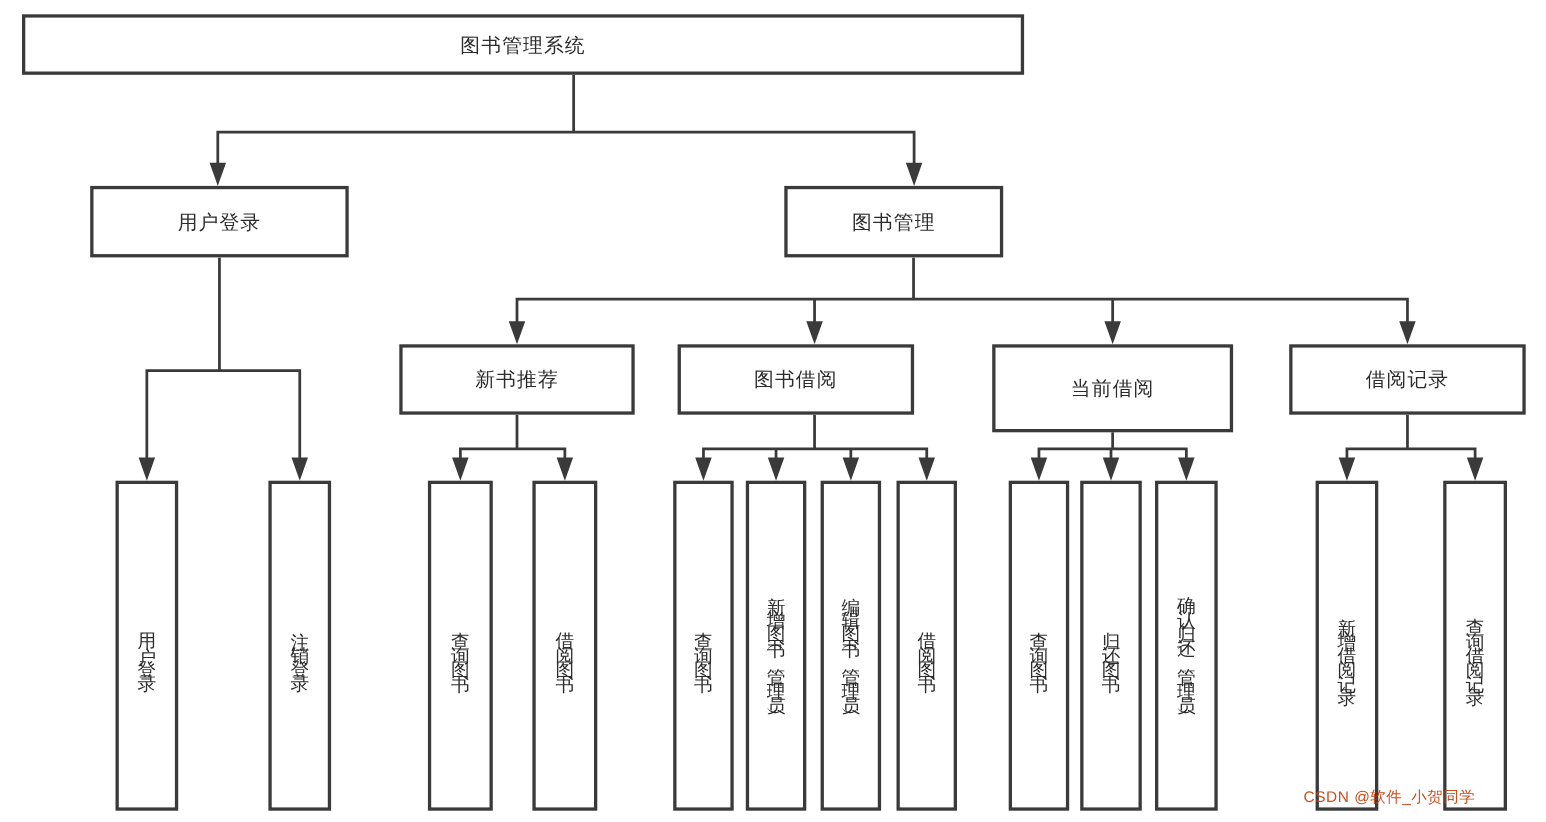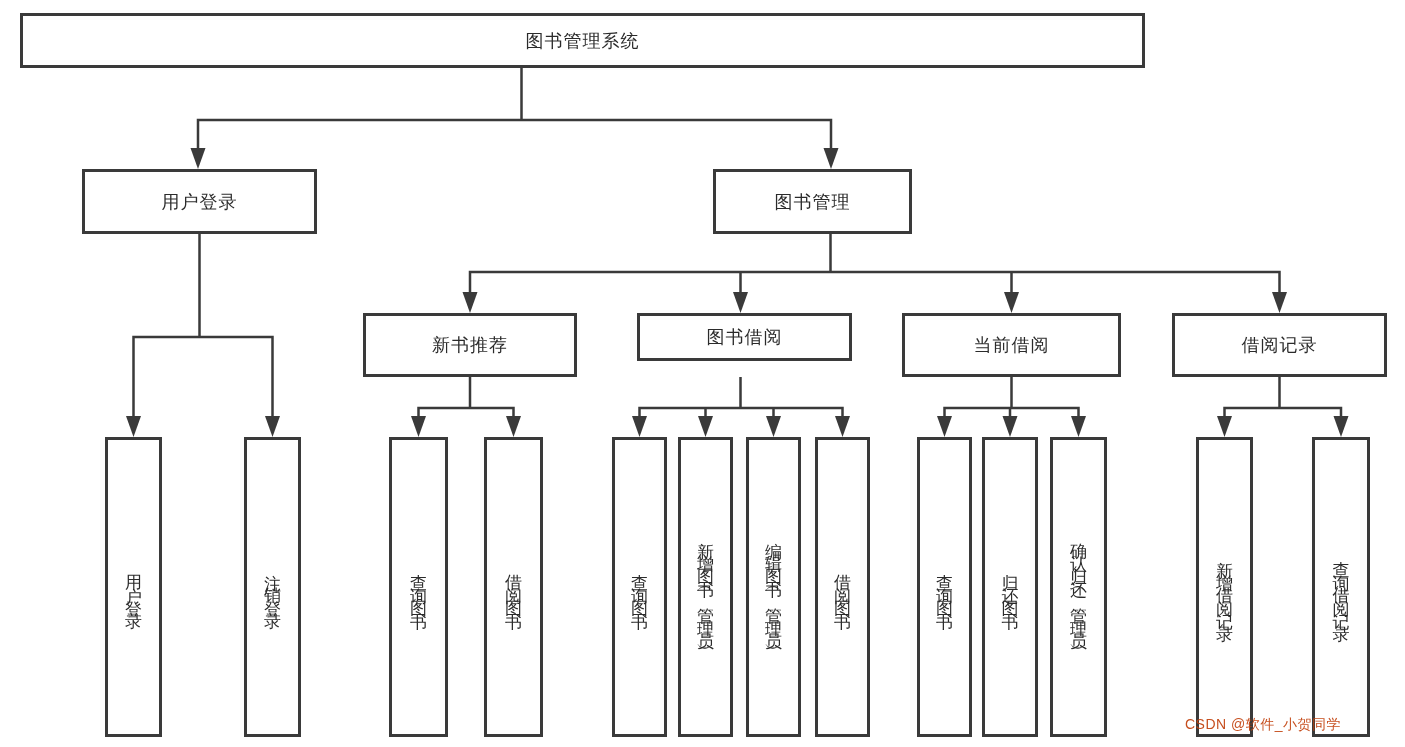--- a/index.html
+++ b/index.html
@@ -97,38 +97,38 @@
       <polygon points="766,416 781,416 773.5,437"></polygon>
       <polygon points="835,416 850,416 842.5,437"></polygon>
       <polygon points="937,416 952,416 944.5,437"></polygon>
       <polygon points="1002.5,416 1017.5,416 1010,437"></polygon>
       <polygon points="1071,416 1086,416 1078.5,437"></polygon>
       <polygon points="1217,416 1232,416 1224.5,437"></polygon>
       <polygon points="1333.5,416 1348.5,416 1341,437"></polygon>
     </g>
   </svg>
 
-  <div class="hnode" style="left:20px; top:13px; width:1125px; height:55px;">
+  <div class="hnode" style="left:20px; top:13px; width:911px; height:55px;">
     <span>图书管理系统</span>
   </div>
 
   <div class="hnode" style="left:82px; top:169px; width:235px; height:65px;">
     <span>用户登录</span>
   </div>
   <div class="hnode" style="left:713px; top:169px; width:199px; height:65px;">
     <span>图书管理</span>
   </div>
 
   <div class="hnode" style="left:363px; top:313px; width:214px; height:64px;">
     <span>新书推荐</span>
   </div>
-  <div class="hnode" style="left:637px; top:313px; width:215px; height:48px;">
+  <div class="hnode" style="left:616px; top:313px; width:215px; height:64px;">
     <span>图书借阅</span>
   </div>
-  <div class="hnode" style="left:902px; top:313px; width:219px; height:64px;">
+  <div class="hnode" style="left:902px; top:313px; width:219px; height:80px;">
     <span>当前借阅</span>
   </div>
   <div class="hnode" style="left:1172px; top:313px; width:215px; height:64px;text-align:right;">
     <span>借阅记录</span>
   </div>
 
   <div class="leaf" style="left:105px; top:437px; width:57px; height:300px;">
     <span>用户登录</span>
   </div>
   <div class="leaf" style="left:244px; top:437px; width:57px; height:300px;">

